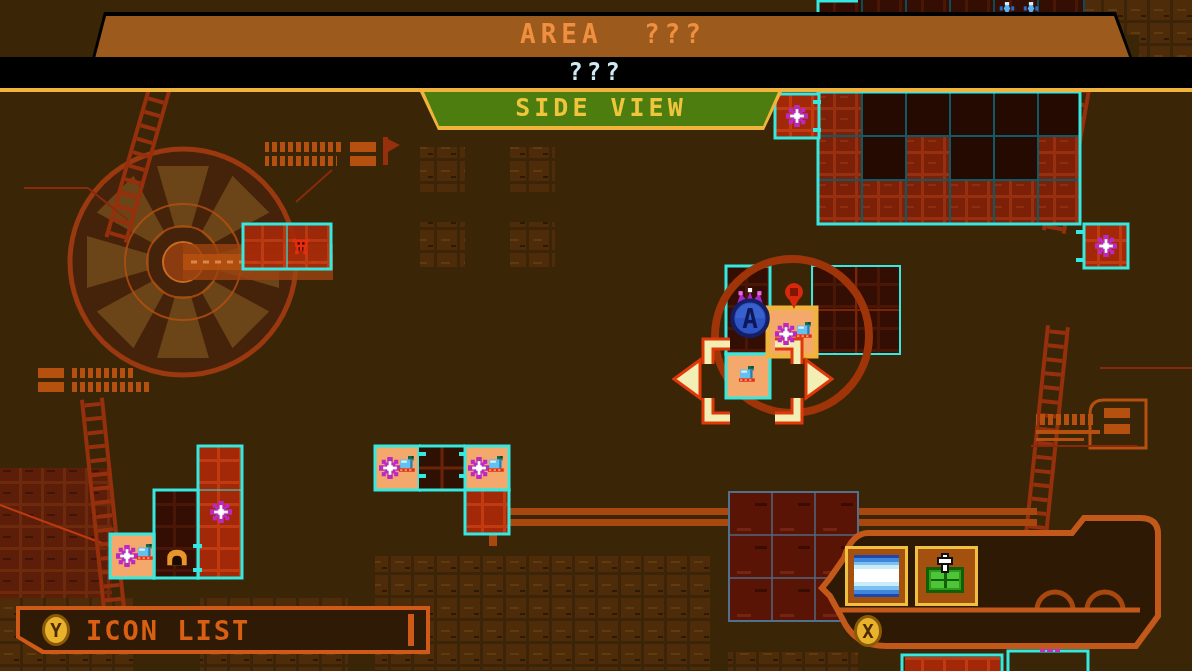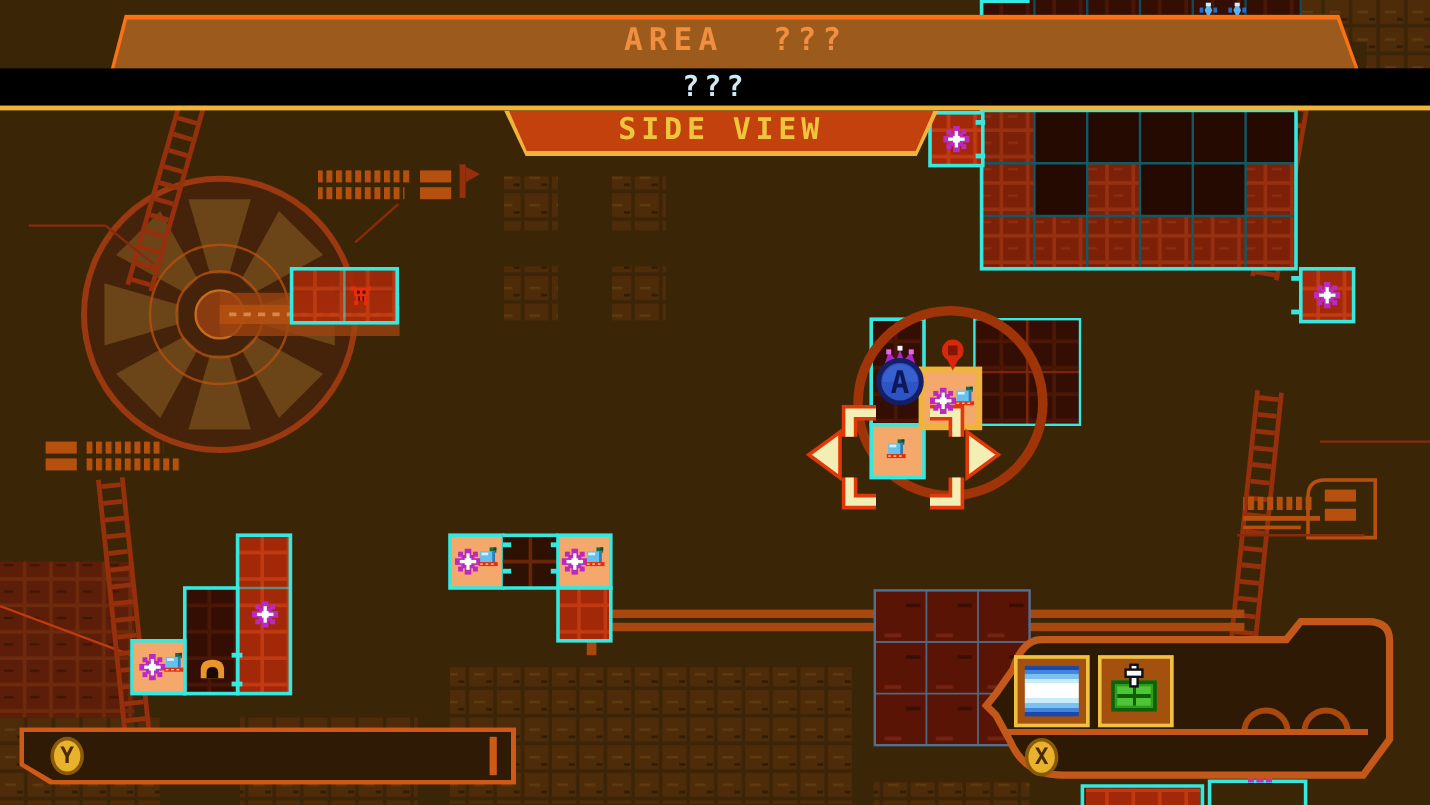--- a/index.html
+++ b/index.html
@@ -1,31 +1,31 @@
 <!DOCTYPE html>
 <html><head>
 <meta charset="utf-8">
 <style>
   html,body{margin:0;padding:0;}
   body{width:1192px;height:671px;position:relative;overflow:hidden;background:#3a2507;
        font-family:"DejaVu Sans Mono",monospace;}
   #map-svg{position:absolute;left:0;top:0;z-index:1;}
   .hdr-text{font-weight:bold;white-space:pre;text-align:center;}
   
-  #banner-outer{position:absolute;left:88px;top:12px;width:1050px;height:62px;background:#f97316;
+  #banner-outer{position:absolute;left:88px;top:12px;width:1050px;height:62px;background:#000000;
     clip-path:polygon(16px 0,calc(100% - 22px) 0,100% 100%,0 100%);z-index:5;}
   #banner-inner{position:absolute;left:4px;top:4px;right:4px;bottom:4px;background:#9c5a1d;
     clip-path:polygon(14px 0,calc(100% - 20px) 0,100% 100%,0 100%);}
   #banner-inner span{display:block;line-height:37px;font-size:26px;letter-spacing:5px;color:#ef8f3f;}
   #subtitle-bar{position:absolute;left:0;top:57px;width:1192px;height:31px;background:#000;z-index:5;}
   #subtitle-bar span{display:block;line-height:30px;font-size:24px;letter-spacing:4px;color:#cfeaf4;}
   #gold-line{position:absolute;left:0;top:88px;width:1192px;height:4px;background:#f0b43c;z-index:5;}
   #tab-outer{position:absolute;left:420px;top:92px;width:362px;height:38px;background:#f0b43c;
     clip-path:polygon(0 0,100% 0,calc(100% - 18px) 100%,18px 100%);z-index:5;}
-  #tab-inner{position:absolute;left:4px;top:0;right:4px;bottom:4px;background:#c2410c;
+  #tab-inner{position:absolute;left:4px;top:0;right:4px;bottom:4px;background:#4d7c0f;
     clip-path:polygon(0 0,100% 0,calc(100% - 15px) 100%,15px 100%);}
   #tab-inner span{display:block;line-height:32px;font-size:25px;letter-spacing:4px;color:#efc53e;}
   
   #iconlist-outer{position:absolute;left:16px;top:606px;width:414px;height:48px;background:#cf5a17;
     clip-path:polygon(0 0,100% 0,100% 100%,26px 100%,0 calc(100% - 16px));z-index:6;}
   #iconlist-inner{position:absolute;left:4px;top:4px;right:4px;bottom:4px;background:#2f1b05;
     clip-path:polygon(0 0,100% 0,100% 100%,24px 100%,0 calc(100% - 14px));}
   #iconlist-bar{position:absolute;right:12px;top:4px;bottom:4px;width:6px;background:#cf5a17;}
   .badge{position:absolute;width:28px;height:32px;background:#e8b22c;border:3px solid #8a5a08;
     border-radius:50%;display:flex;align-items:center;justify-content:center;
@@ -381,20 +381,21 @@
   <div id="tab-inner">
     <span class="hdr-text">SIDE VIEW</span>
   </div>
 </div>
 
 <div id="iconlist-outer">
   <div id="iconlist-inner">
     <div class="badge" style="left:22px;top:4px;">
       <span>Y</span>
     </div>
+    <span class="panel-label" style="left:66px;top:5px;">ICON LIST</span>
     <div id="iconlist-bar"></div>
   </div>
 </div>
 
 <div id="info-panel">
   <svg width="392" height="173" viewBox="0 0 392 173">
     <path d="M68 35 H272 L284 20 H340 Q358 20 358 36 V118 L336 148 H86 Q54 148 42 120 L30 98 L22 90 L30 80 L44 60 Q52 35 68 35 Z" fill="#2e1a04" stroke="#c2581a" stroke-width="6"></path>
     <path d="M237 112 a18 18 0 0 1 36 0 M287 112 a18 18 0 0 1 36 0" fill="none" stroke="#a8480e" stroke-width="5"></path>
     <path d="M38 112 H340" stroke="#c2581a" stroke-width="5"></path>
   </svg>

